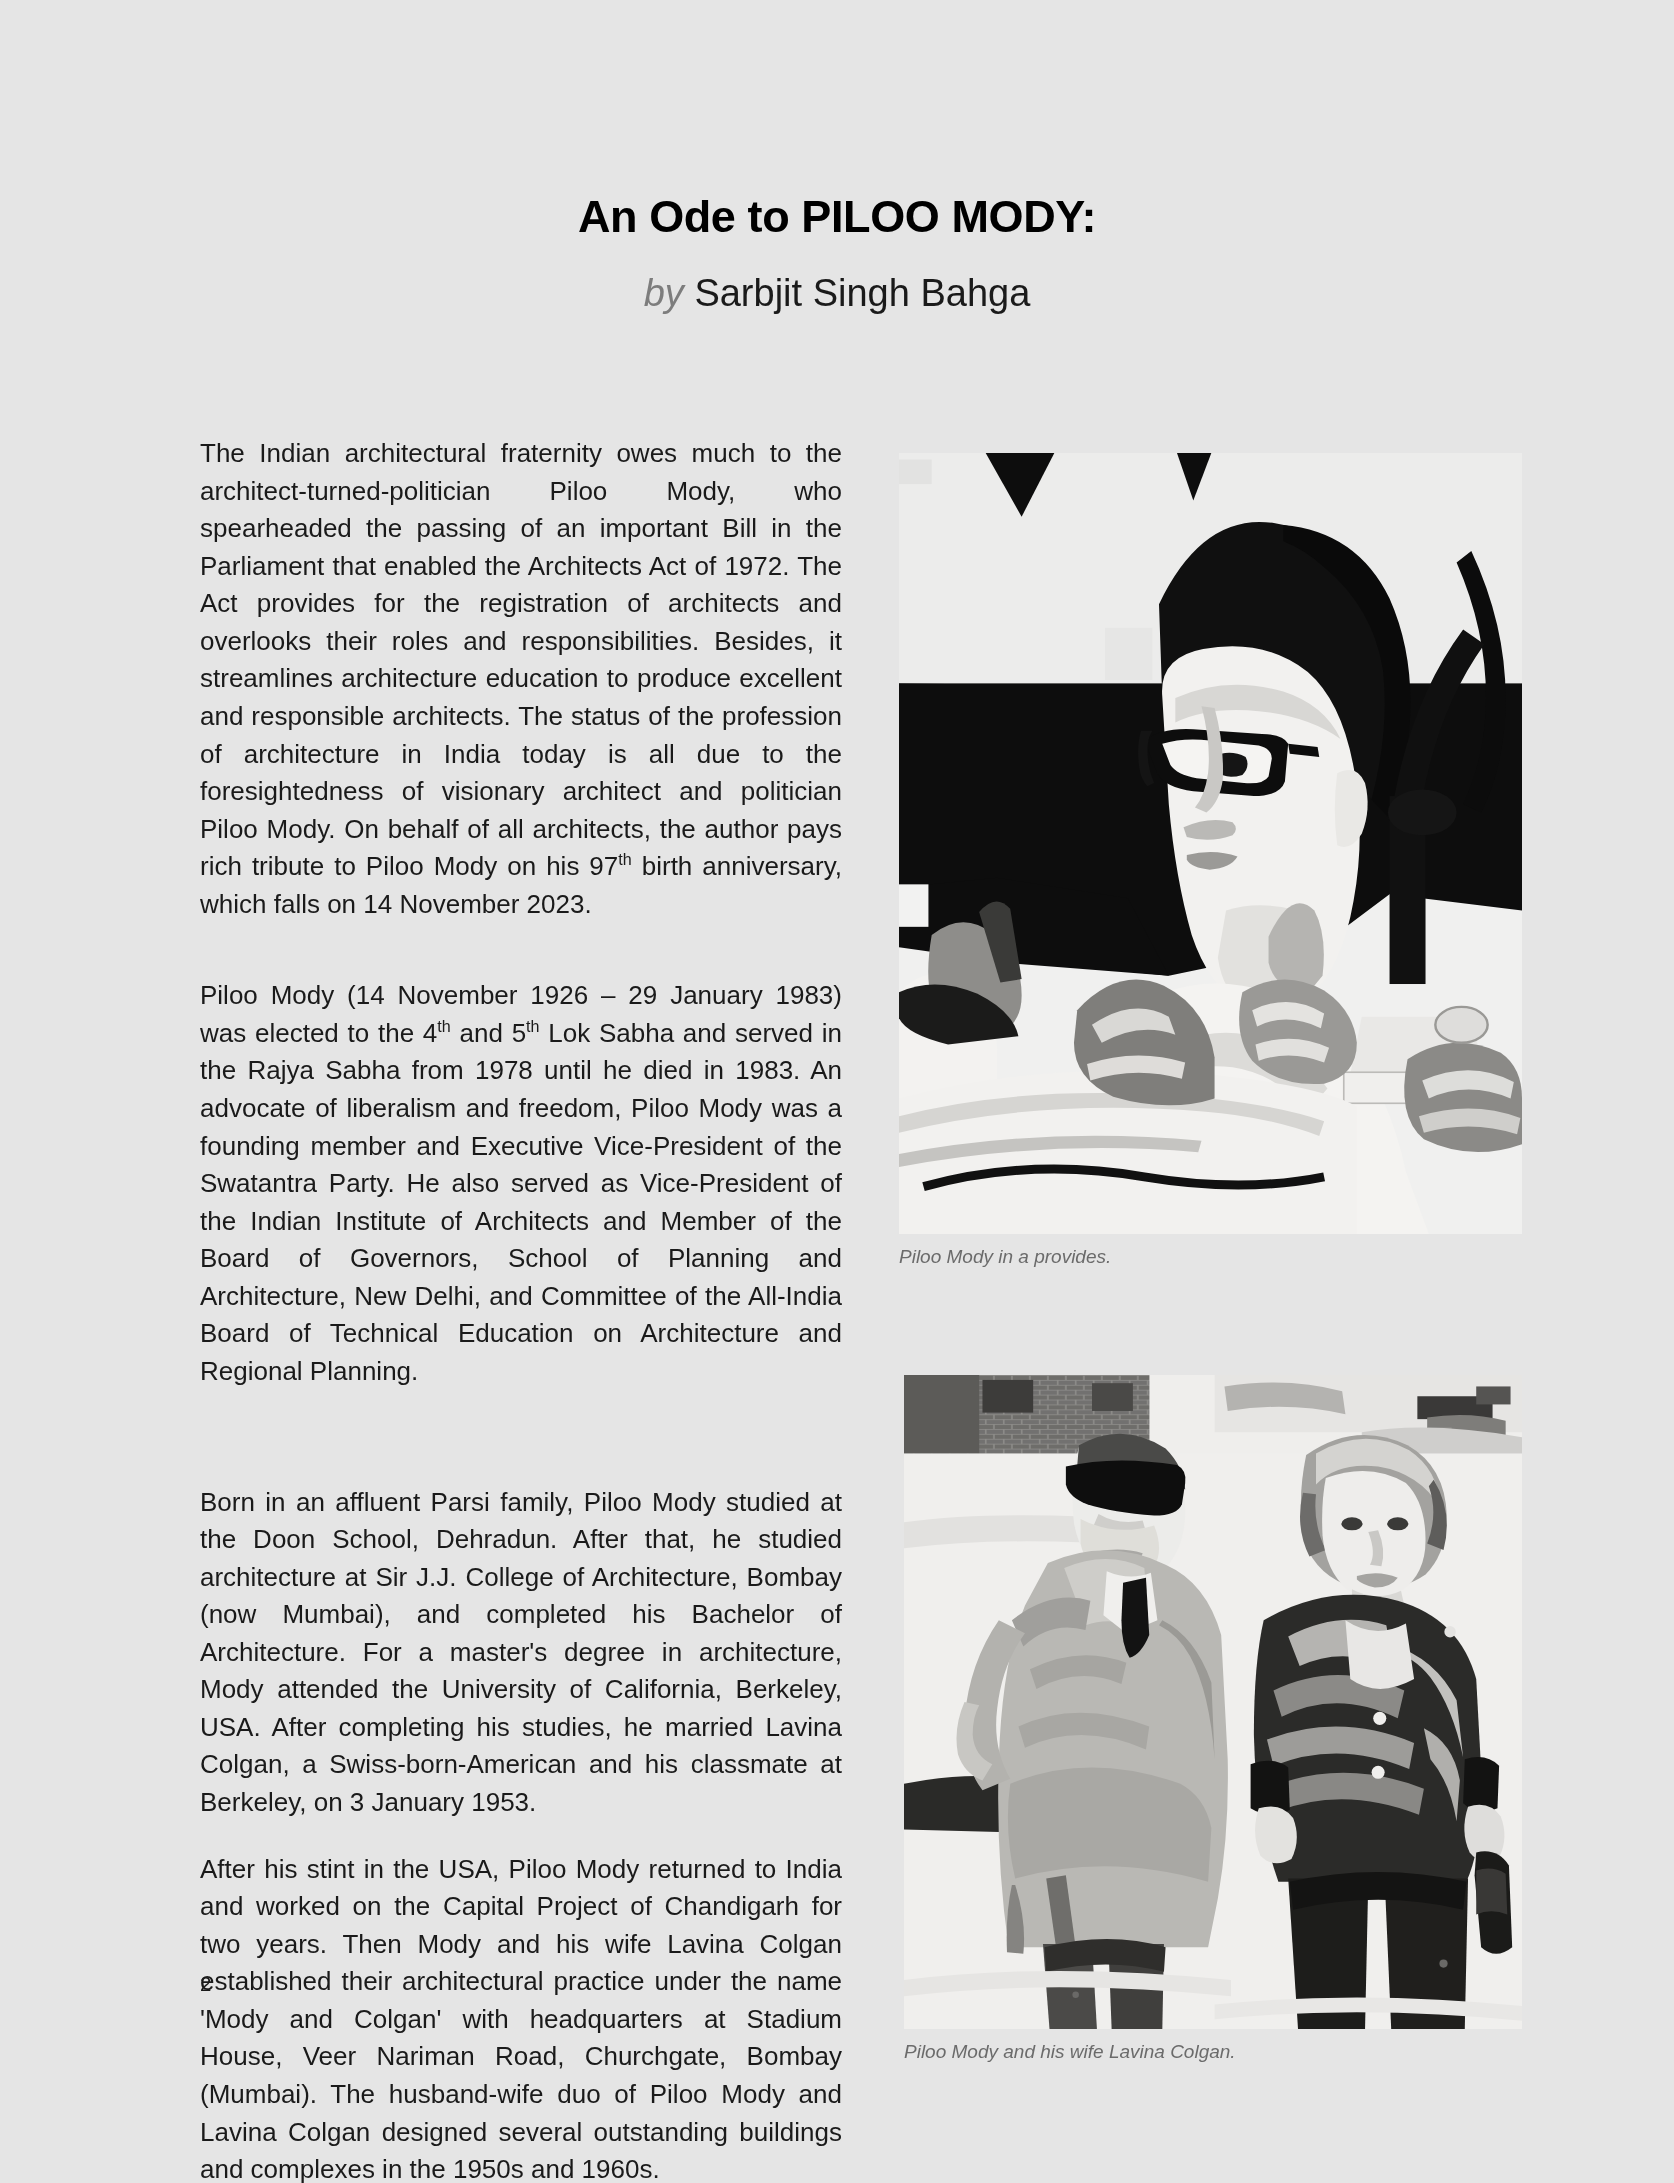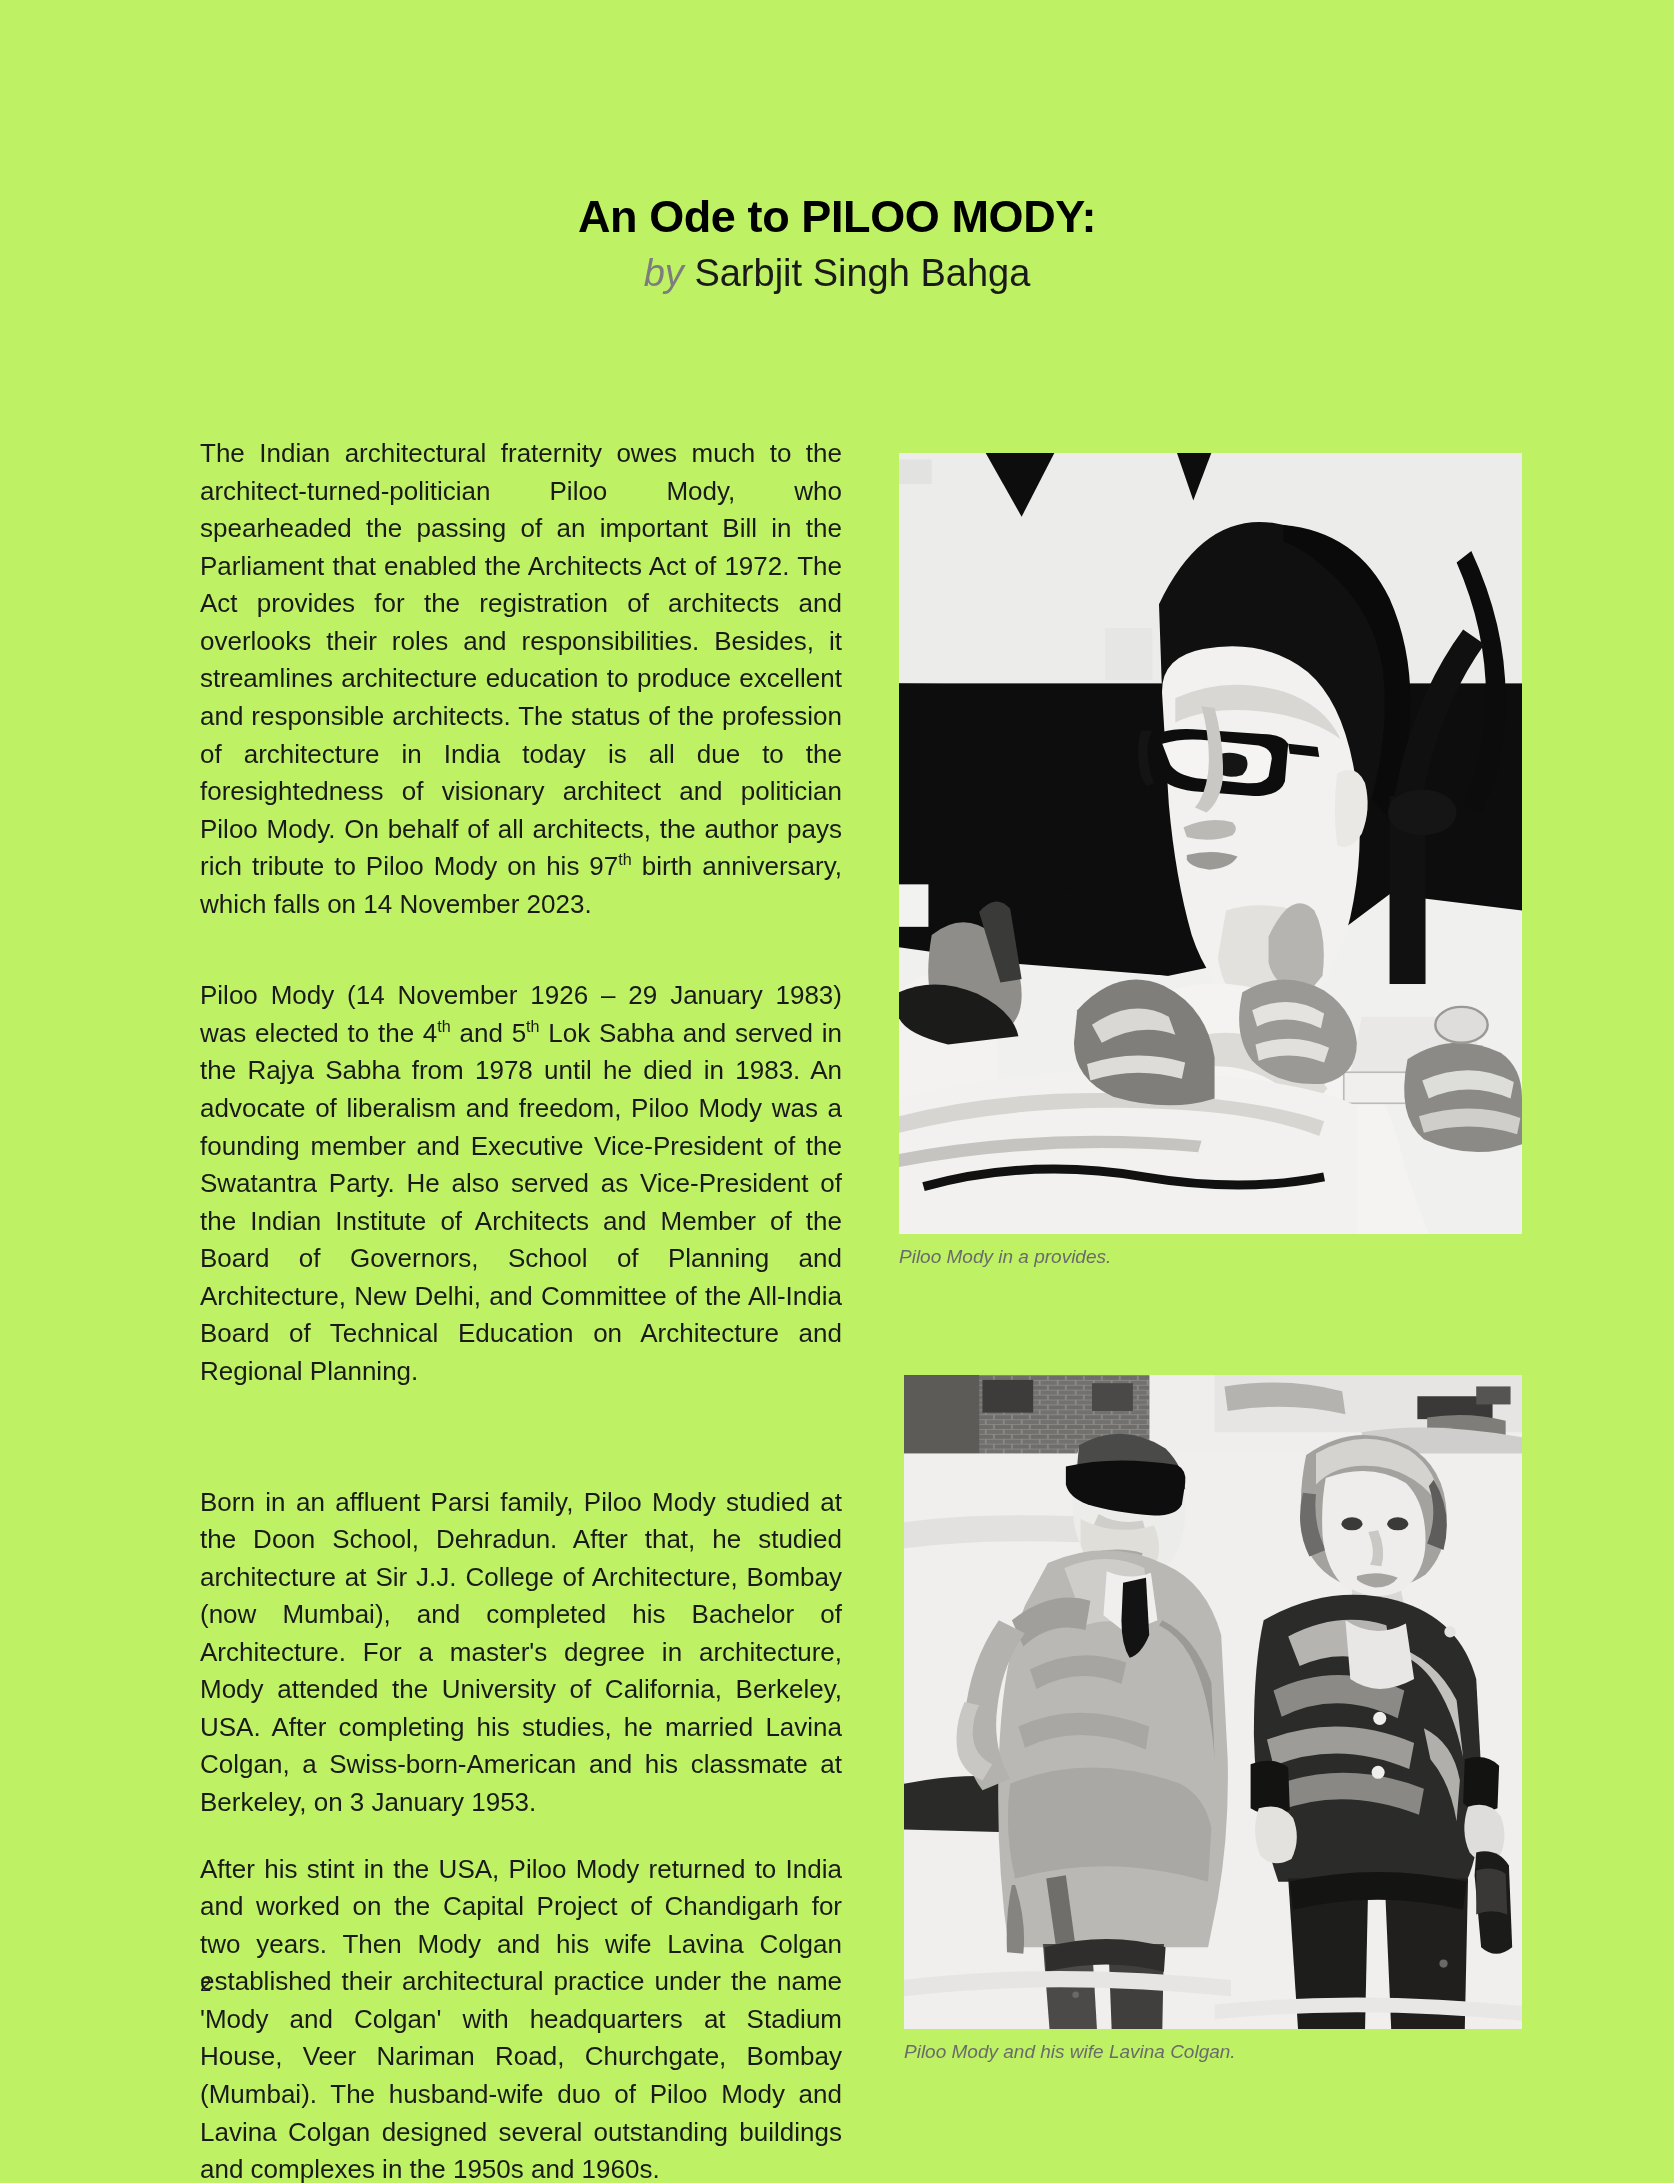--- a/index.html
+++ b/index.html
@@ -8,21 +8,21 @@
     background: #ffffff;
   }
   body {
     font-family: "Liberation Sans", sans-serif;
     color: #1a1a1a;
   }
   .page {
     position: relative;
     width: 1674px;
     height: 2183px;
-    background: #bef264;
+    background: #e5e5e5;
     overflow: hidden;
   }
 
   
   .title-block {
     position: absolute;
     left: 147px;
     top: 190px;
     width: 1380px;
     text-align: center;
@@ -32,21 +32,21 @@
     font-weight: bold;
     color: #000000;
     letter-spacing: -0.4px;
     line-height: 1.22;
   }
   .title-line1 { font-size: 45px; }
   .title-line2 { font-size: 45px; }
   .byline {
     font-size: 38px;
     color: #1a1a1a;
-    margin-top: 6px;
+    margin-top: 26px;
     line-height: 1.2;
   }
   .byline .by {
     font-style: italic;
     color: #7d7d7d;
   }
 
   
   .col-left {
     position: absolute;

